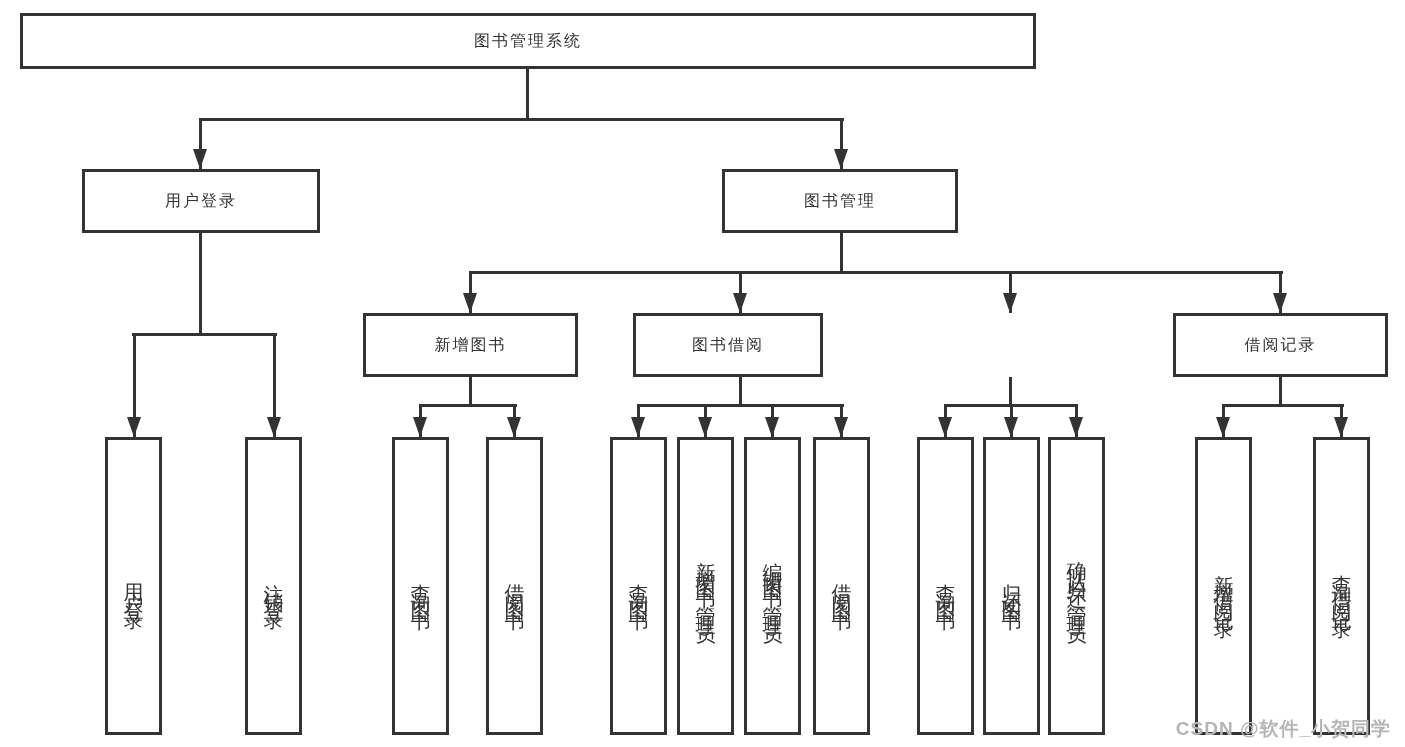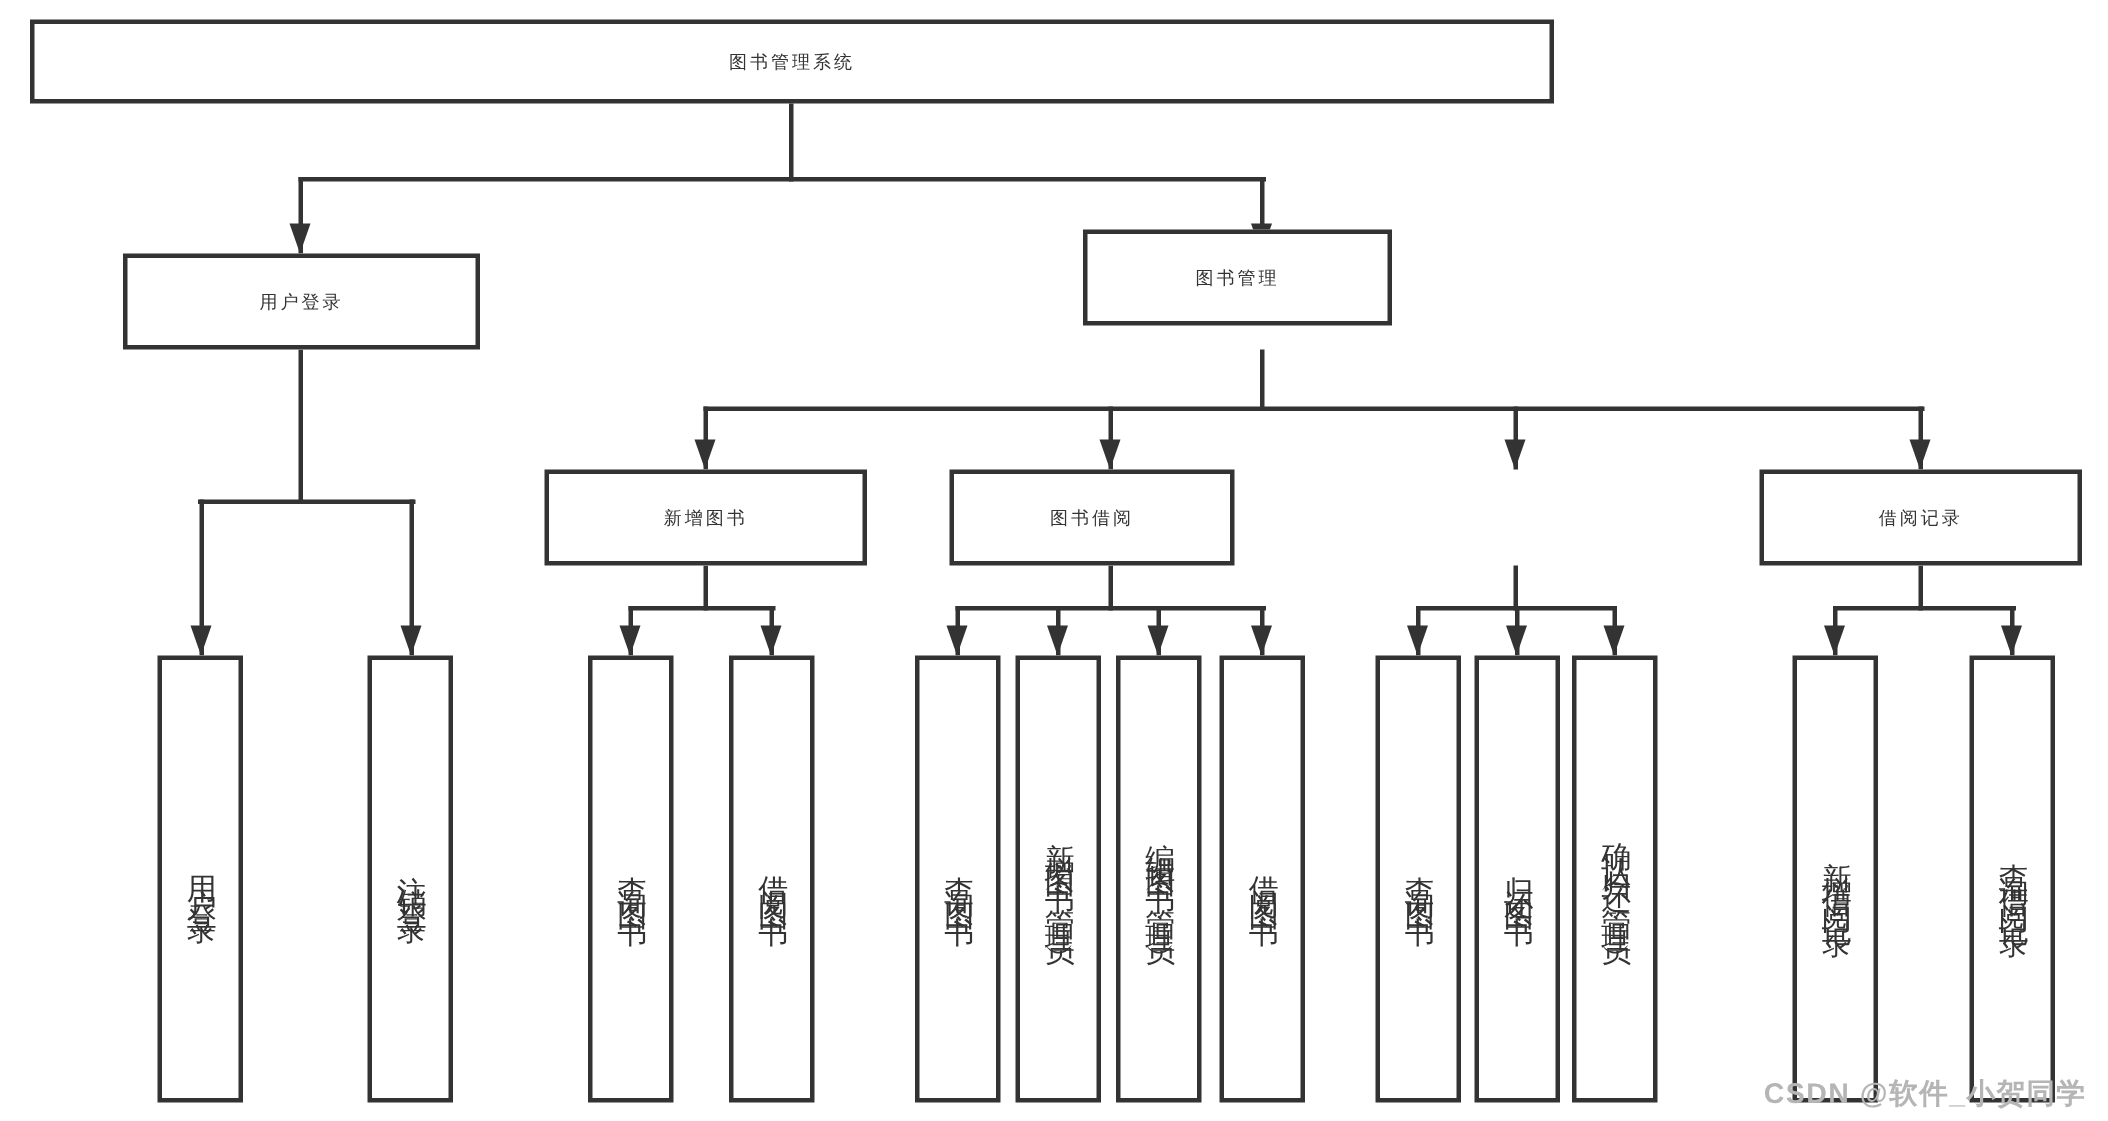--- a/index.html
+++ b/index.html
@@ -6,21 +6,21 @@
   html,body { background:#ffffff; }
   .canvas {
     position:relative; width:1405px; height:747px; background:#ffffff;
     font-family:"Liberation Sans", sans-serif; overflow:hidden;
   }
   .node {
     position:absolute; background:#ffffff; border:3px solid #333333;
     display:flex; align-items:center; justify-content:center;
     color:#333333;
   }
-  .node.h span { font-size:12px; letter-spacing:2px; line-height:1; white-space:nowrap;text-align:center; }
+  .node.h span { font-size:16px; letter-spacing:2px; line-height:1; white-space:nowrap;text-align:center; }
   .node.v { top:437px; width:57px; height:298px; }
   .node.v span {
     writing-mode:vertical-rl; text-orientation:mixed;
     font-size:20px; letter-spacing:9px; line-height:1.05; white-space:nowrap;
   }
   .line { position:absolute; background:#333333; }
   .arrow {
     position:absolute; width:0; height:0;
     border-left:7px solid transparent; border-right:7px solid transparent;
     border-top:20px solid #333333;
@@ -90,21 +90,21 @@
   <div class="arrow" style="left:1216px;top:417px"></div>
   <div class="arrow" style="left:1334px;top:417px"></div>
 
   <div class="node h" style="left:20px;top:13px;width:1016px;height:56px">
     <span>图书管理系统</span>
   </div>
 
   <div class="node h" style="left:82px;top:169px;width:238px;height:64px">
     <span>用户登录</span>
   </div>
-  <div class="node h" style="left:722px;top:153px;width:206px;height:64px">
+  <div class="node h" style="left:722px;top:169px;width:236px;height:64px">
     <span>图书管理</span>
   </div>
 
   <div class="node h" style="left:363px;top:313px;width:215px;height:64px">
     <span>新增图书</span>
   </div>
   <div class="node h" style="left:633px;top:313px;width:190px;height:64px">
     <span>图书借阅</span>
   </div>
   <div class="node h" style="left:1173px;top:313px;width:215px;height:64px">

